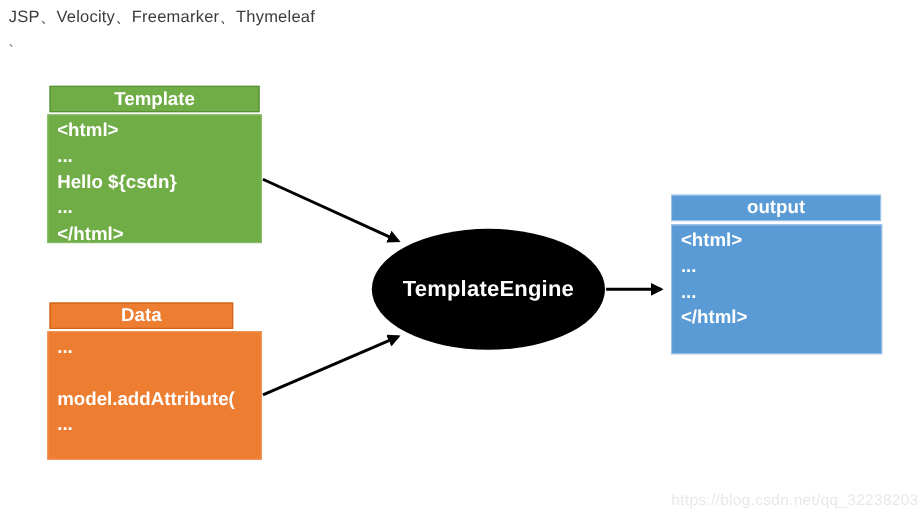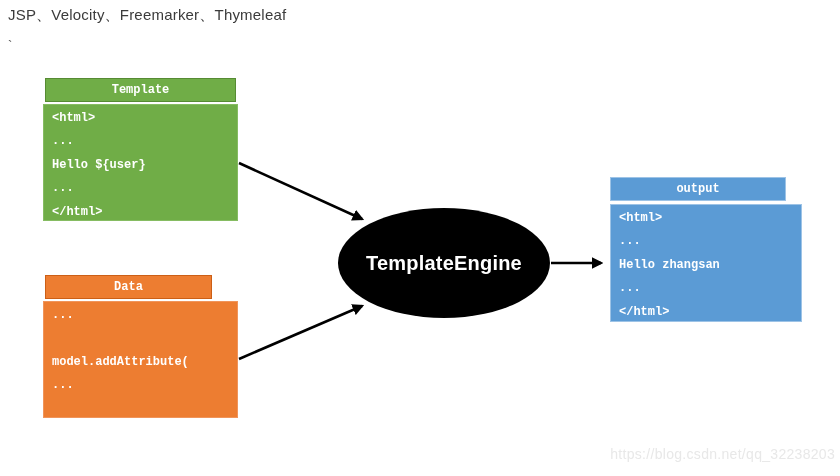--- a/index.html
+++ b/index.html
@@ -29,40 +29,39 @@
   .arrows {
     position: absolute;
     left: 0; top: 0;
     width: 840px; height: 476px;
   }
   .box {
     position: absolute;
     box-sizing: border-box;
     color: #ffffff;
     font-weight: 700;
-    font-size: 12px;
-    font-family: Liberation Mono, monospace;
+    font-size: 17px;
   }
   .hdr {
     text-align: center;
     line-height: 22px;
     height: 24px;
   }
   .bdy {
     padding: 2px 16px 0 8px;
   }
   .line { height: 23.4px; line-height: 23.4px; white-space: nowrap; overflow: hidden; }
   
   .green-hdr { left: 45px; top: 78px;  width: 191px; background: #70AD47; border: 1px solid #568b33; }
   .green-bdy { left: 43px; top: 104px; width: 195px; height: 117px; background: #70AD47; border: 1px solid #86bc62; }
   
   .orange-hdr { left: 45px; top: 275px; width: 167px; background: #ED7D31; border: 1px solid #cc5f16; }
   .orange-bdy { left: 43px; top: 301px; width: 195px; height: 117px; background: #ED7D31; border: 1px solid #f0945a; }
   
-  .blue-hdr { left: 610px; top: 177px; width: 176px; background: #5B9BD5; border: 1px solid #9dc3e6; }
+  .blue-hdr { left: 610px; top: 177px; width: 191px; background: #5B9BD5; border: 1px solid #9dc3e6; }
   .blue-bdy { left: 610px; top: 204px; width: 192px; height: 118px; background: #5B9BD5; border: 1px solid #9dc3e6; }
   .ellipse {
     position: absolute;
     left: 338px; top: 208px;
     width: 212px; height: 110px;
     background: #000000;
     border-radius: 50%;
     display: flex;
     align-items: center;
     justify-content: center;
@@ -98,41 +97,40 @@
     </defs>
     <line x1="239" y1="163" x2="362" y2="219" stroke="#000000" stroke-width="2.6" marker-end="url(#ah)"></line>
     <line x1="239" y1="359" x2="362" y2="306" stroke="#000000" stroke-width="2.6" marker-end="url(#ah)"></line>
     <line x1="551" y1="263" x2="601" y2="263" stroke="#000000" stroke-width="2.6" marker-end="url(#ah)"></line>
   </svg>
 
   <div class="box hdr green-hdr">Template</div>
   <div class="box bdy green-bdy">
     <div class="line">&lt;html&gt;</div>
     <div class="line">...</div>
-    <div class="line">Hello ${user}</div>
+    <div class="line">Hello ${csdn}</div>
     <div class="line">...</div>
     <div class="line">&lt;/html&gt;</div>
   </div>
 
   <div class="box hdr orange-hdr">Data</div>
   <div class="box bdy orange-bdy">
     <div class="line">...</div>
     <div class="line"></div>
     <div class="line">model.addAttribute(</div>
     <div class="line">...</div>
   </div>
 
   <div class="ellipse">
     <span>TemplateEngine</span>
   </div>
 
   <div class="box hdr blue-hdr">output</div>
   <div class="box bdy blue-bdy">
     <div class="line">&lt;html&gt;</div>
     <div class="line">...</div>
-    <div class="line">Hello zhangsan</div>
     <div class="line">...</div>
     <div class="line">&lt;/html&gt;</div>
   </div>
 
   <div class="watermark">https://blog.csdn.net/qq_32238203</div>
 
 </div>
 
 </body></html>

